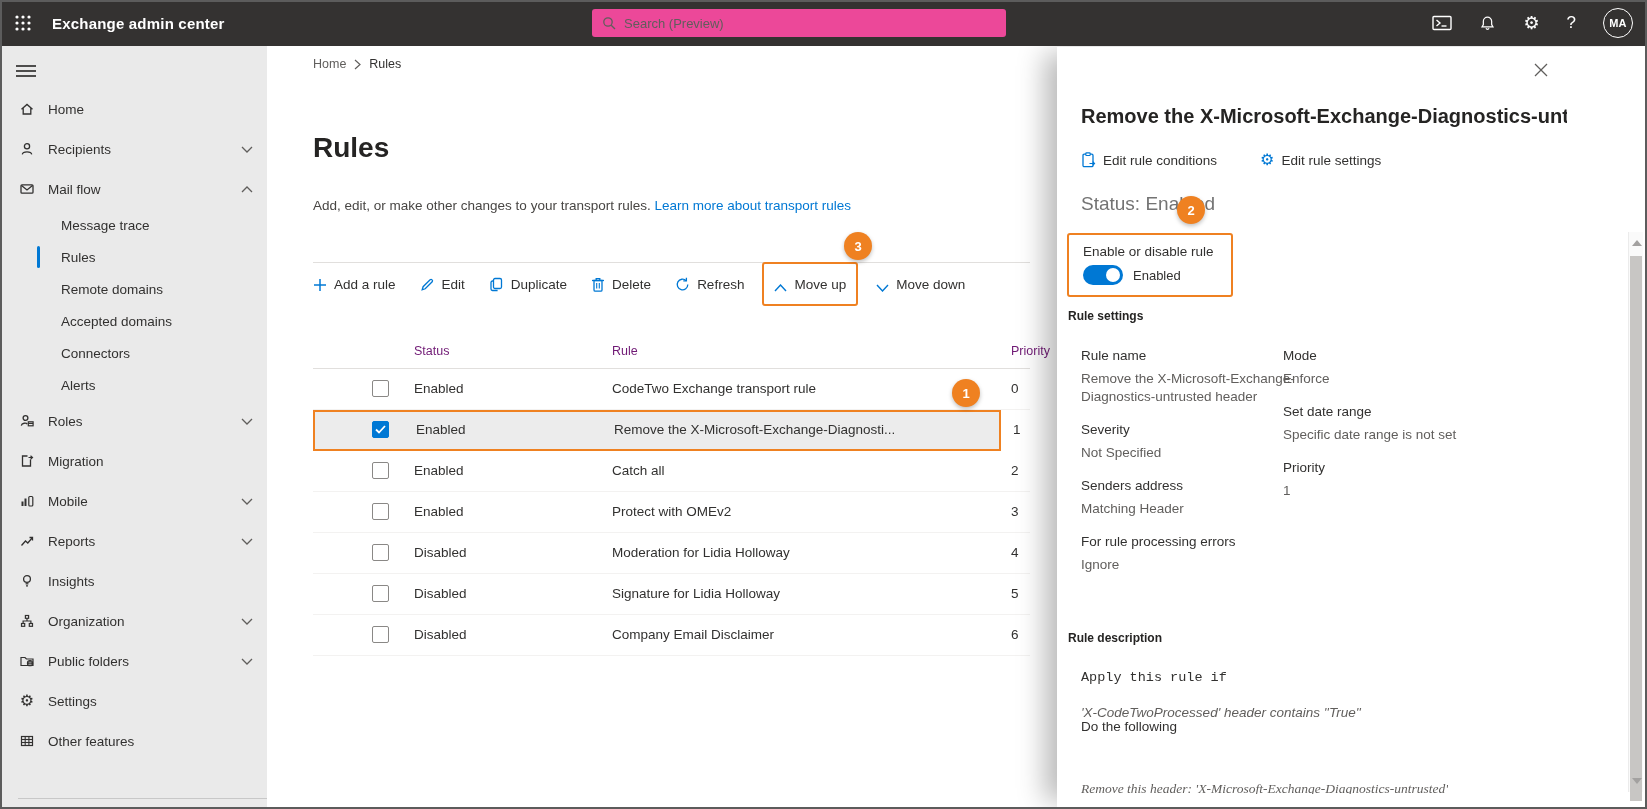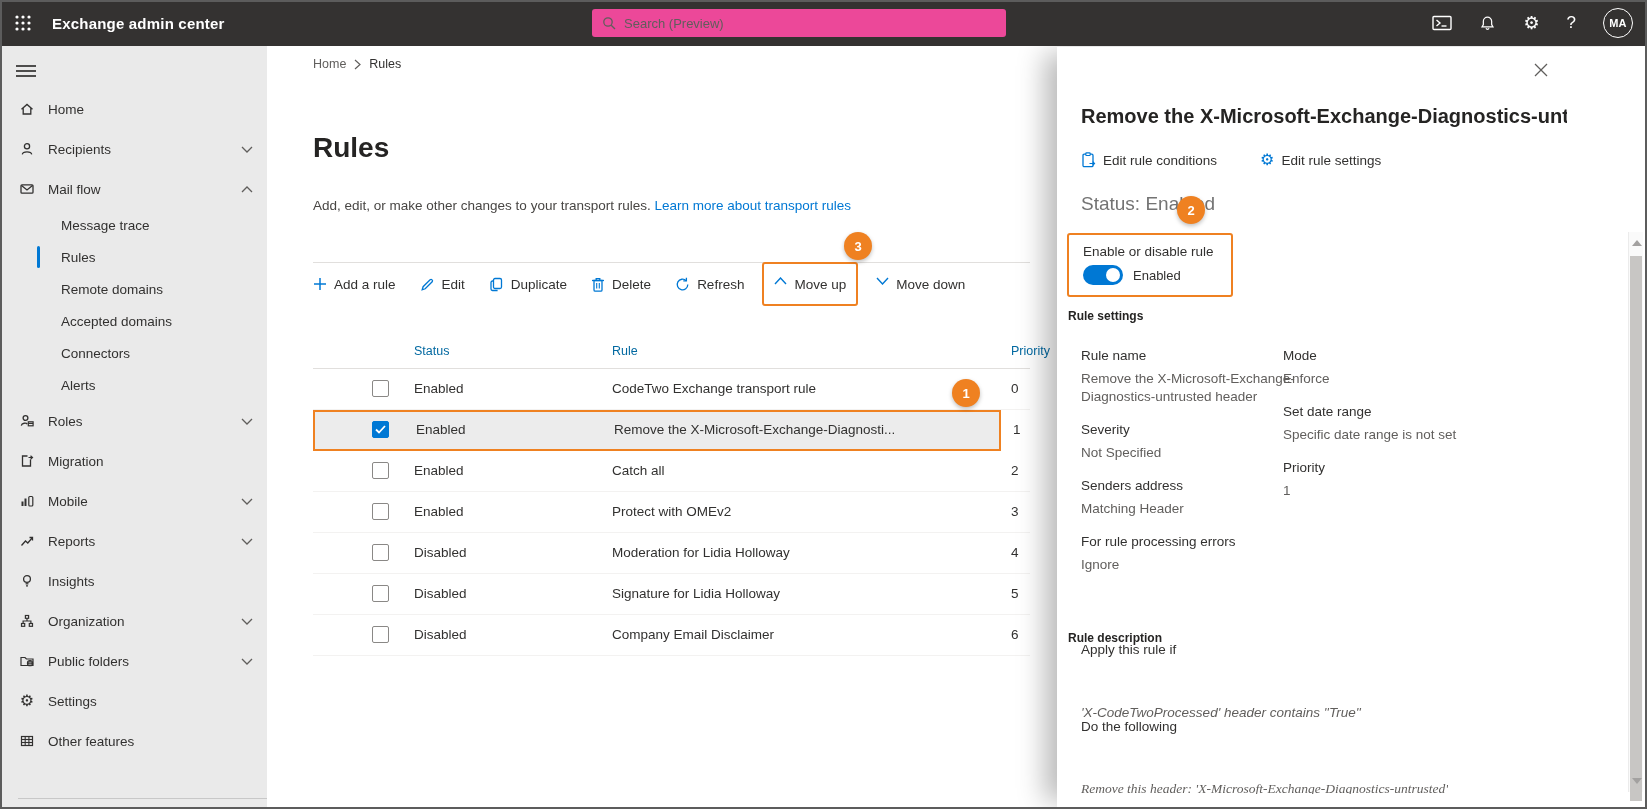--- a/index.html
+++ b/index.html
@@ -39,26 +39,26 @@
   
   .main { position:absolute; left:267px; top:46px; right:0; bottom:0; background:#fff; }
   .breadcrumb { position:absolute; left:46px; top:11px; display:flex; align-items:center; gap:8px; font-size:12.5px; }
   .crumb-home { color:#605e5c; cursor:pointer; }
   .crumb-cur { color:#323130; }
   .page-title { position:absolute; left:46px; top:86px; font-size:28px; font-weight:bold; color:#252423; }
   .page-desc { position:absolute; left:46px; top:152px; font-size:13.5px; color:#484644; }
   .page-desc a { color:#0078d4; text-decoration:none; cursor:pointer; }
   .toolbar-divider { position:absolute; left:46px; top:216px; width:717px; border-top:1px solid #e1dfdd; }
   .toolbar { position:absolute; left:46px; top:216px; width:717px; height:44px; display:flex; align-items:center; gap:24px; }
-  .tool-item { display:flex; align-items:flex-start; gap:7px; font-size:13.5px; color:#323130; cursor:pointer; white-space:nowrap; }
+  .tool-item { display:flex; align-items:flex-end; gap:7px; font-size:13.5px; color:#323130; cursor:pointer; white-space:nowrap; }
   .moveup-wrap { position:relative; height:44px; display:flex; align-items:center; padding:0 6px; }
   .moveup-box { position:absolute; left:-6px; right:-6px; top:0px; bottom:0px; border:2px solid #ef8121; border-radius:3px; pointer-events:none; }
 
   
-  .thead { position:absolute; left:46px; top:290px; width:717px; height:32px; font-size:12.5px; color:#0369a1; }
+  .thead { position:absolute; left:46px; top:290px; width:717px; height:32px; font-size:12.5px; color:#701a75; }
   .thead span { position:absolute; top:8px; }
   .th-status { left:101px; } .th-rule { left:299px; } .th-priority { left:698px; }
   .thead-line { position:absolute; left:46px; top:322px; width:717px; border-top:1px solid #e1dfdd; }
   .trow { position:absolute; left:46px; width:717px; height:41px; border-bottom:1px solid #f3f2f1; font-size:13.5px; color:#323130; cursor:pointer; }
   .trow .cell { position:absolute; top:12px; }
   .c-status { left:101px; } .c-rule { left:299px; } .c-priority { left:698px; }
   .trow.selected { width:688px; background:#ececec; border:2px solid #ef8121; border-bottom:2px solid #ef8121; }
   .trow.selected .cell { top:10px; }
   .cb { position:absolute; left:59px; top:11px; width:17px; height:17px; border:1px solid #8a8886; border-radius:2px; background:#fff; cursor:pointer; }
   .trow.selected .cb { top:9px; left:57px; }
@@ -85,21 +85,21 @@
   .toggle-lbl { font-size:13px; color:#323130; }
   .badge2 { position:absolute; left:120px; top:149px; }
   .sec-head { position:absolute; left:11px; font-size:12px; font-weight:bold; color:#252423; }
   .rs-head { top:262px; } .rd-head { top:584px; }
   .col { position:absolute; top:300px; }
   .col-left { left:24px; width:218px; }
   .col-right { left:226px; width:240px; }
   .fld-label { font-size:13.5px; color:#323130; margin-bottom:6px; line-height:17px; }
   .fld-value { font-size:13.5px; color:#605e5c; margin-bottom:15px; line-height:18px; }
   .rd-item { position:absolute; left:24px; font-size:13.5px; color:#323130; }
-  .rd-apply { top:595px; } .rd-do { top:672px; }
+  .rd-apply { top:623px;font-family:Liberation Mono, monospace; } .rd-do { top:672px; }
   .rd-cond { position:absolute; left:24px; font-size:13.5px; font-style:italic; color:#605e5c; top:658px; }
   .rd-action-clip { position:absolute; left:24px; top:734px; height:13px; overflow:hidden; }
   .rd-action { font-size:13.5px; font-style:italic; color:#605e5c;font-family:Liberation Serif, serif; }
 
   
   .pscroll { position:absolute; right:2px; top:185px; width:15px; bottom:15px; background:#fafafa; border-left:1px solid #ebebeb; z-index:45; }
   .ps-up, .ps-down { position:absolute; left:3px; width:0; height:0; border-left:5px solid transparent; border-right:5px solid transparent; cursor:pointer; }
   .ps-up { top:8px; border-bottom:6px solid #a3a1a0; }
   .ps-down { bottom:8px; border-top:6px solid #a3a1a0; }
   .ps-thumb { position:absolute; left:1px; top:24px; width:12px; height:545px; background:#c8c6c4; cursor:pointer; }

